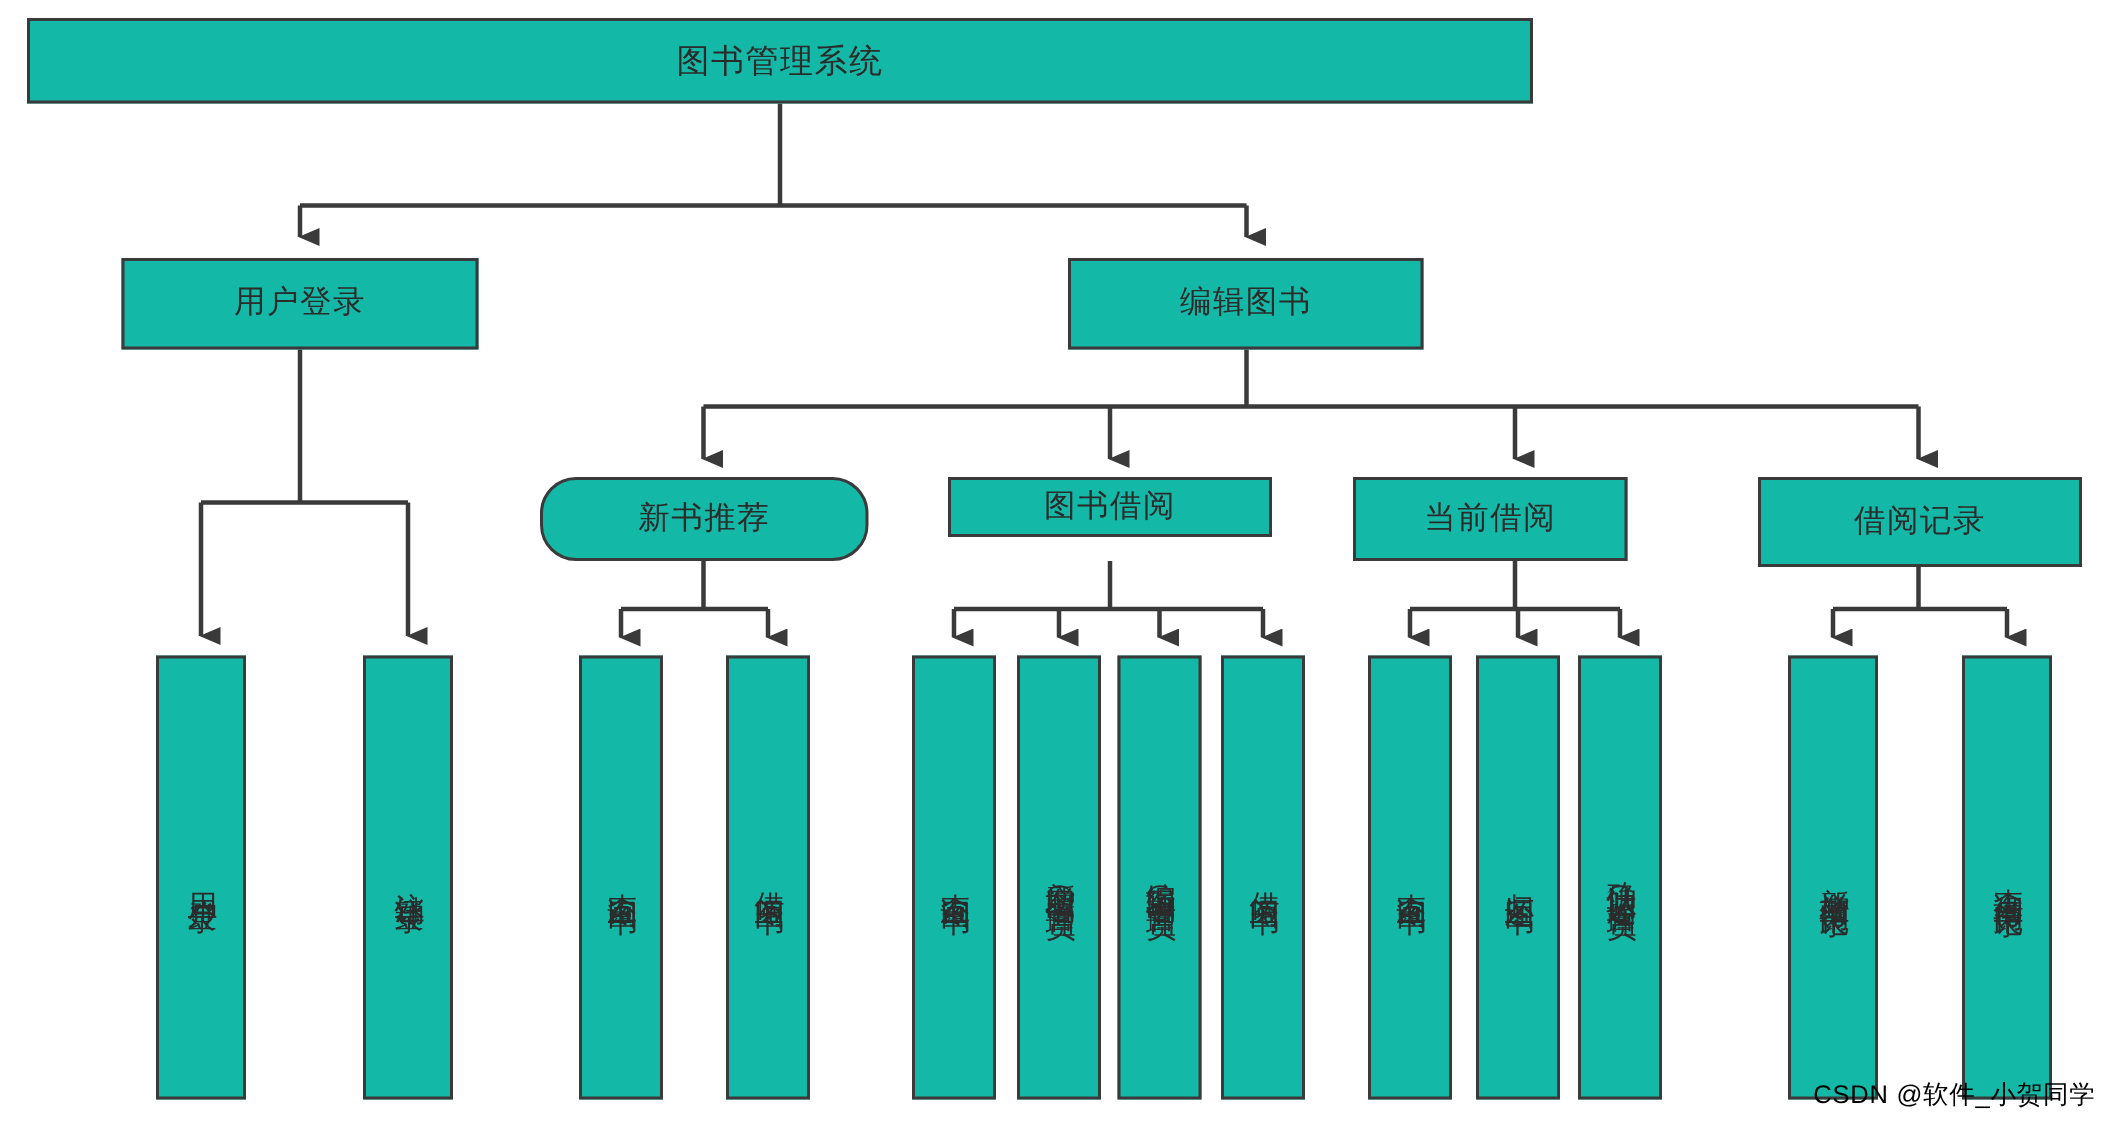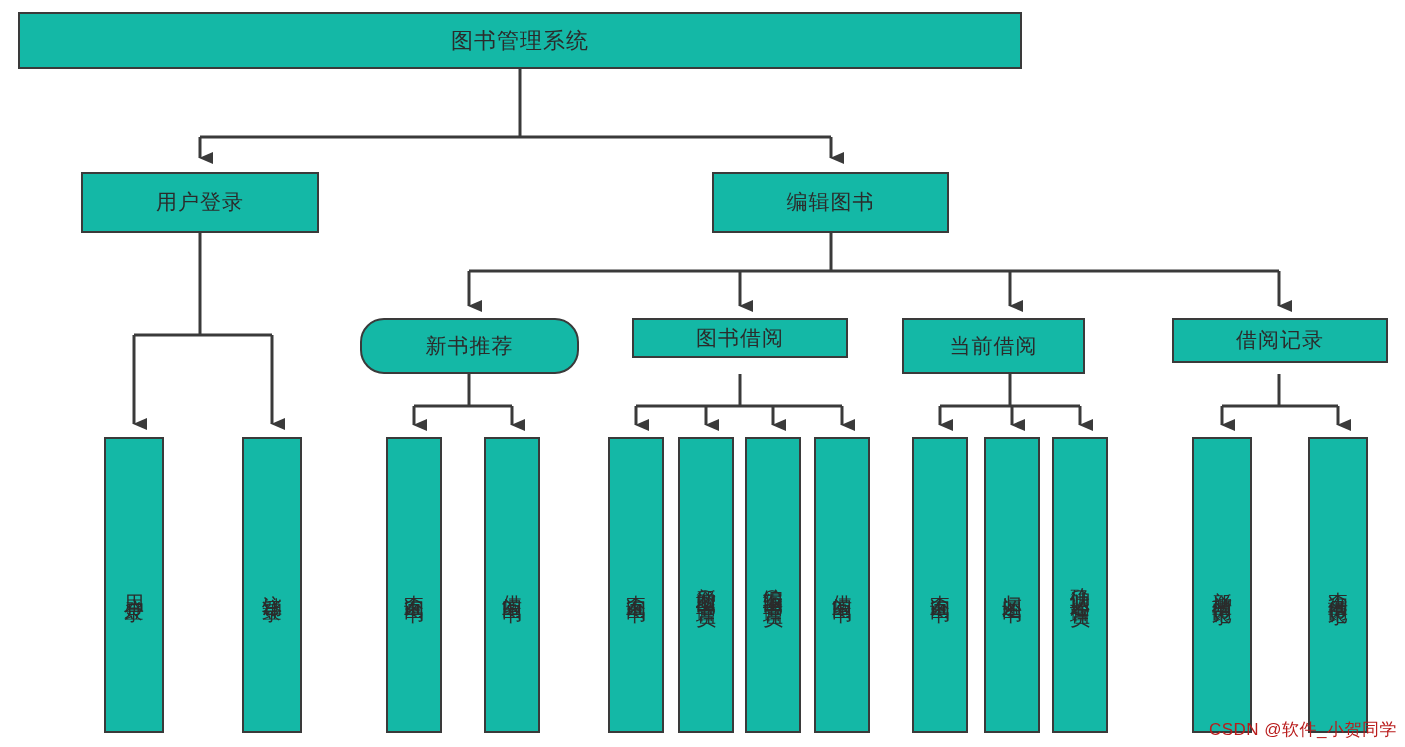--- a/index.html
+++ b/index.html
@@ -55,21 +55,21 @@
     max-height: 100%;
   }
   .node.root {
     font-size: 22px;
   }
   #watermark {
     position: absolute;
     right: 8px;
     bottom: 6px;
     font-size: 17px;
-    color: #b91c1c;
+    color: #000000;
     letter-spacing: 0.5px;
     white-space: nowrap;
     pointer-events: none;
   }
 </style>
 </head>
 <body>
 
 <div id="diagram-root">
 
@@ -139,21 +139,21 @@
 
   <div class="node horizontal" style="left:360px; top:318px; width:219px; height:56px;border-radius:24px;">
     <span class="label">新书推荐</span>
   </div>
   <div class="node horizontal" style="left:632px; top:318px; width:216px; height:40px;">
     <span class="label">图书借阅</span>
   </div>
   <div class="node horizontal" style="left:902px; top:318px; width:183px; height:56px;">
     <span class="label">当前借阅</span>
   </div>
-  <div class="node horizontal" style="left:1172px; top:318px; width:216px; height:45px;">
+  <div class="node horizontal" style="left:1172px; top:318px; width:216px; height:60px;">
     <span class="label">借阅记录</span>
   </div>
 
   <div class="node vertical" style="left:104px; top:437px; width:60px; height:296px;">
     <span class="label">用户登录</span>
   </div>
   <div class="node vertical" style="left:242px; top:437px; width:60px; height:296px;">
     <span class="label">注销登录</span>
   </div>
 

